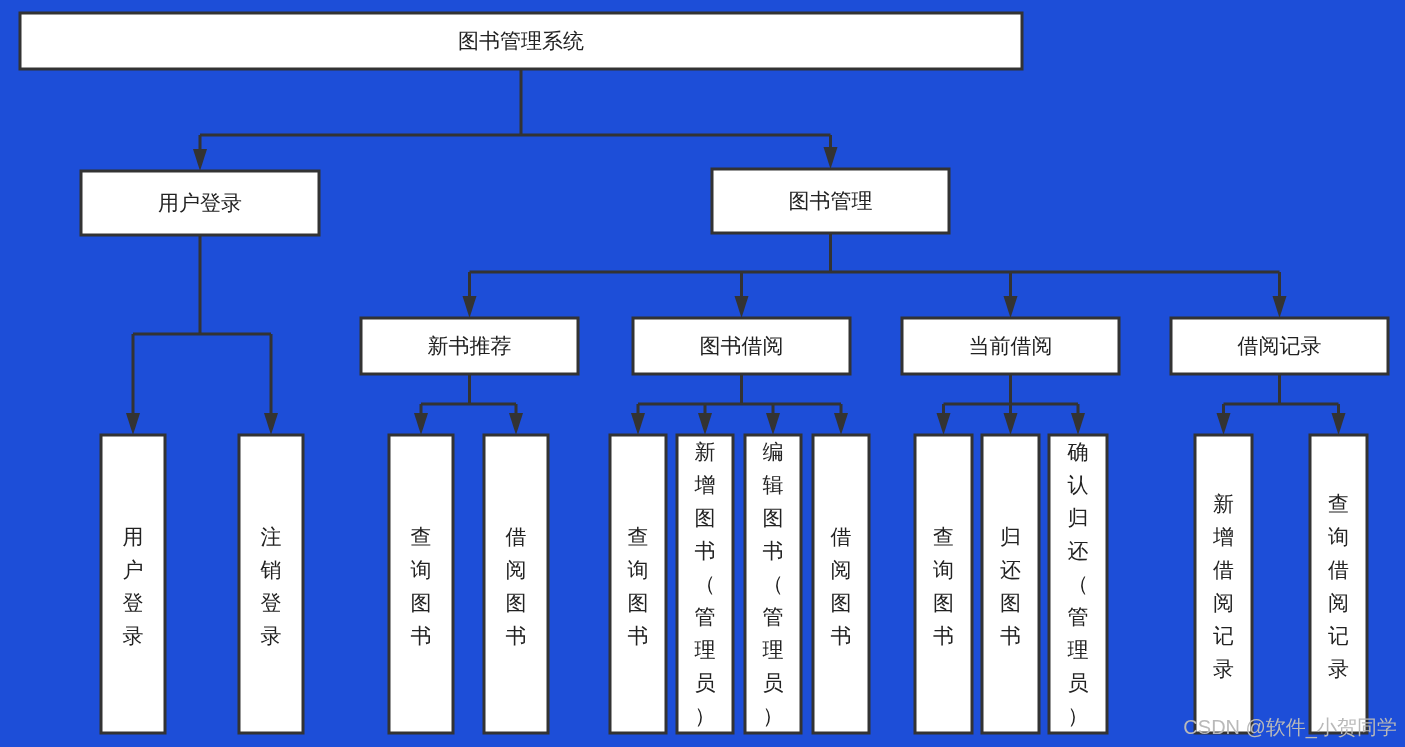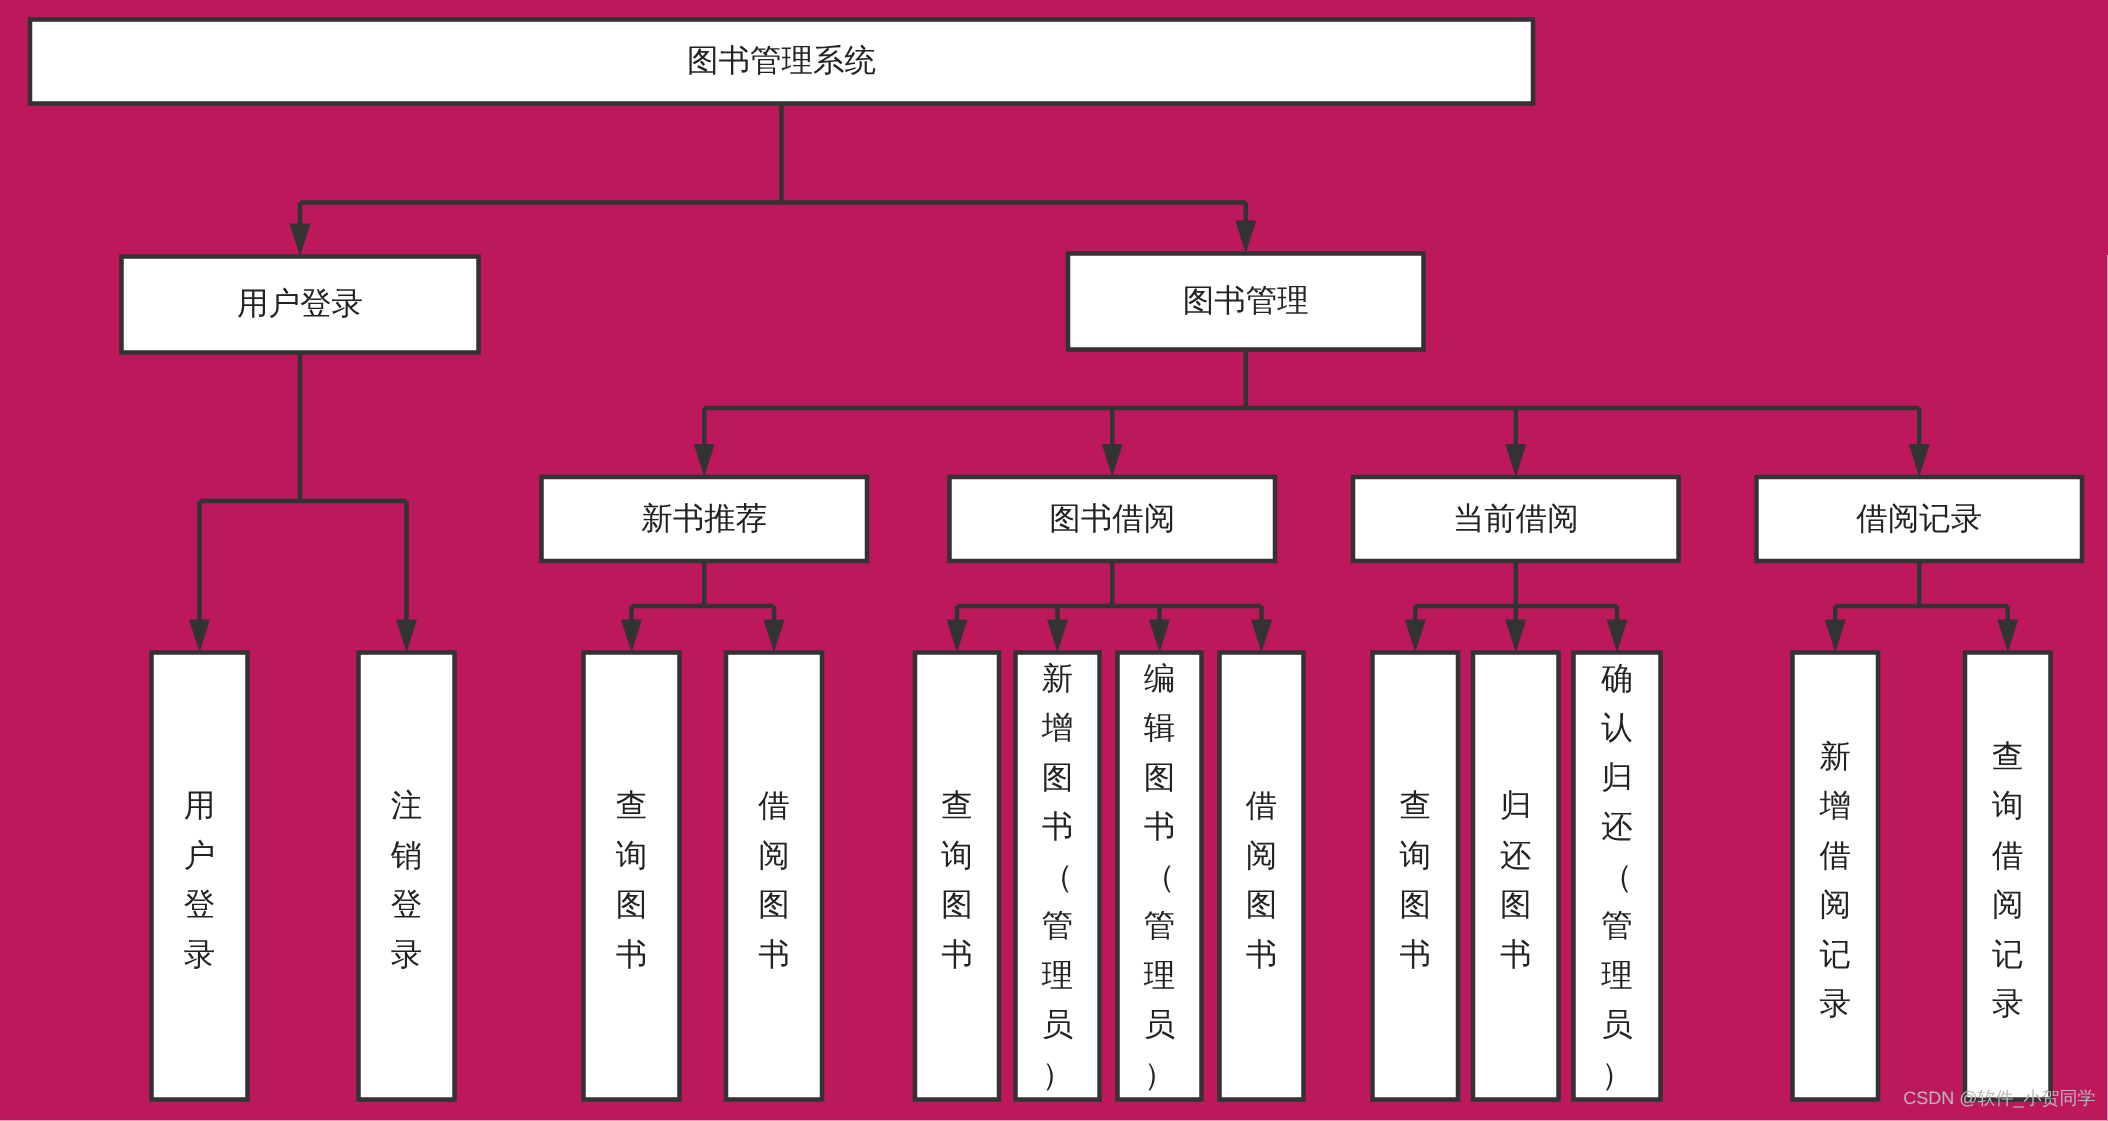--- a/index.html
+++ b/index.html
@@ -1,25 +1,25 @@
 <!DOCTYPE html>
 <html><head>
 <meta charset="utf-8">
 <style>
   html,body{margin:0;padding:0;background:#ffffff;}
   body{font-family:"Liberation Sans","DejaVu Sans",sans-serif;}
-  #stage{position:relative;width:1405px;height:747px;background:#be185d;overflow:hidden;text-align:center;}
+  #stage{position:relative;width:1405px;height:747px;background:#1d4ed8;overflow:hidden;text-align:center;}
   svg.diagram{position:absolute;left:0;top:0;width:1405px;height:747px;}
   .node-rect{fill:#ffffff;stroke:#333333;stroke-width:3;}
   .connector{stroke:#333333;stroke-width:3;fill:none;stroke-linecap:butt;}
   .arrow-head{fill:#333333;stroke:none;}
   .node-label{font-family:"Liberation Sans","DejaVu Sans",sans-serif;fill:#222222;}
   .node-label.horizontal{font-size:21px;text-anchor:middle;dominant-baseline:middle;}
   .node-label.vertical{font-size:21px;text-anchor:middle;}
-  .watermark{position:absolute;right:8px;bottom:6px;font-size:12px;color:#b9b9b9;
+  .watermark{position:absolute;right:8px;bottom:6px;font-size:20px;color:#b9b9b9;
              font-family:"Liberation Sans","DejaVu Sans",sans-serif;white-space:nowrap;}
 </style>
 </head>
 <body>
 
 <div id="stage">
   <svg class="diagram" viewBox="0 0 1405 747">
     <g id="edge-layer">
         <g>
           <line x1="521" y1="69" x2="521" y2="135" class="connector"></line>

